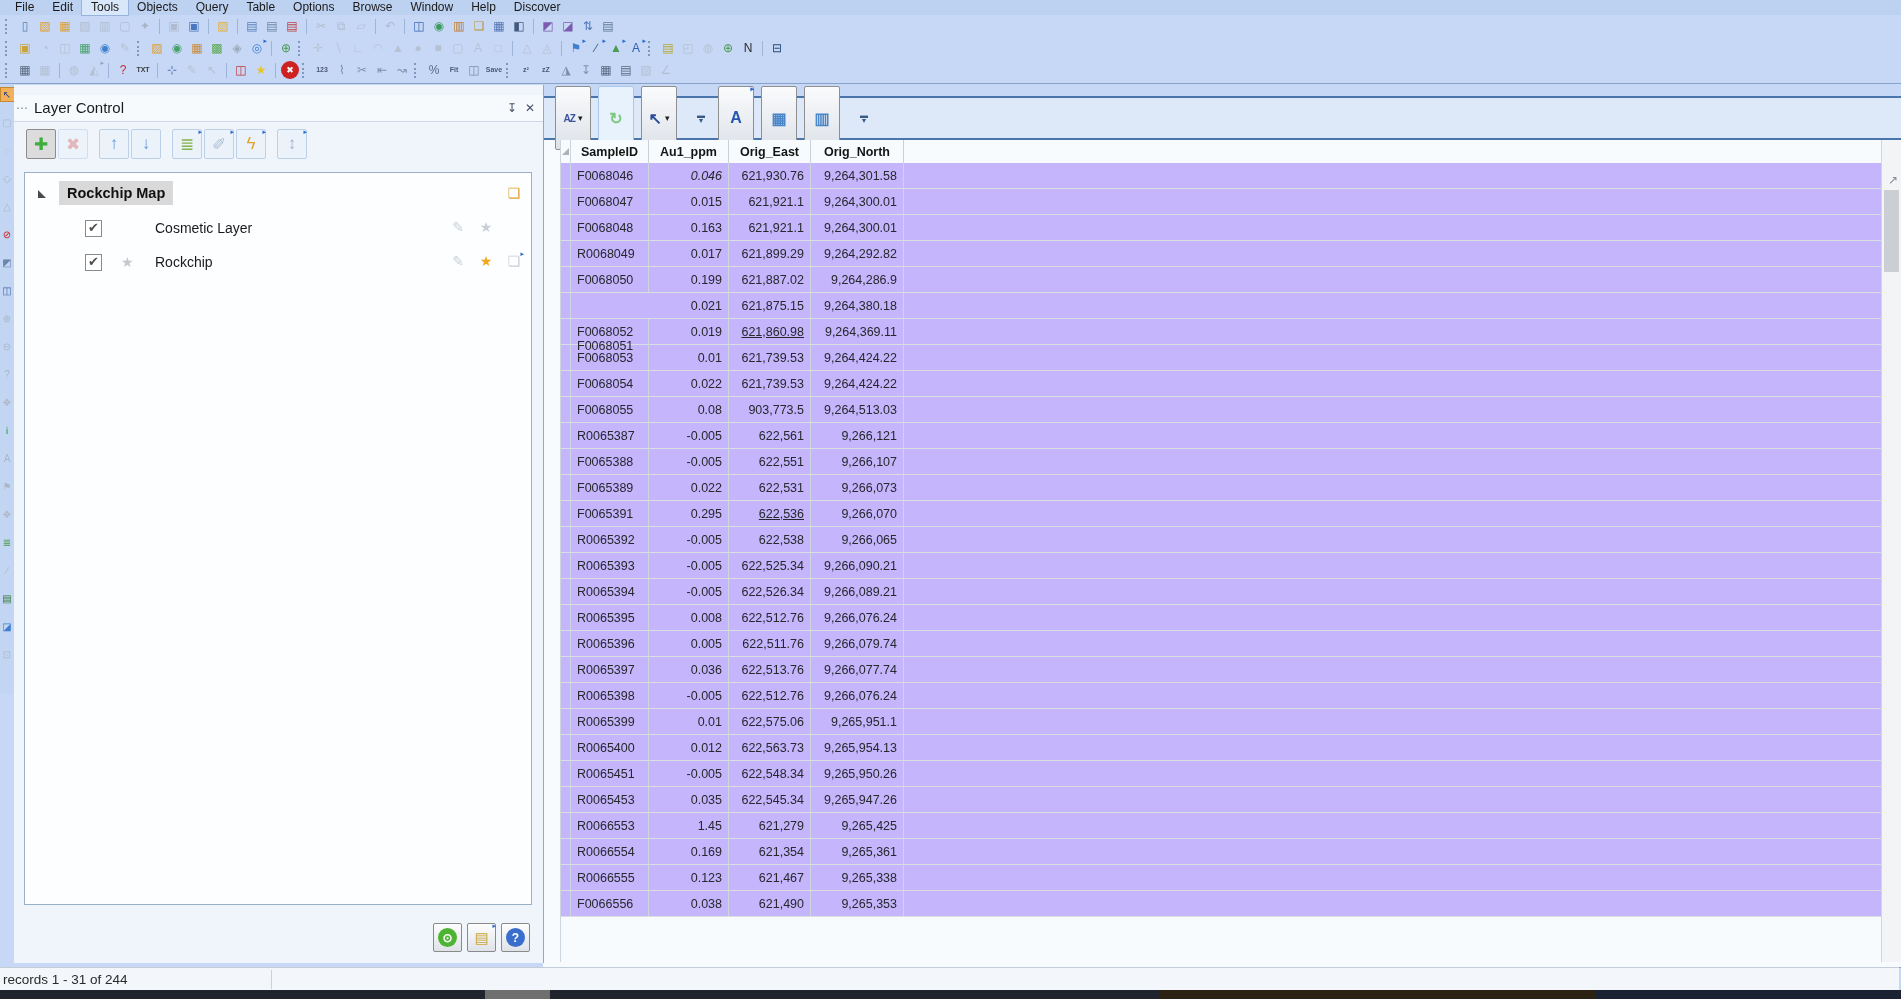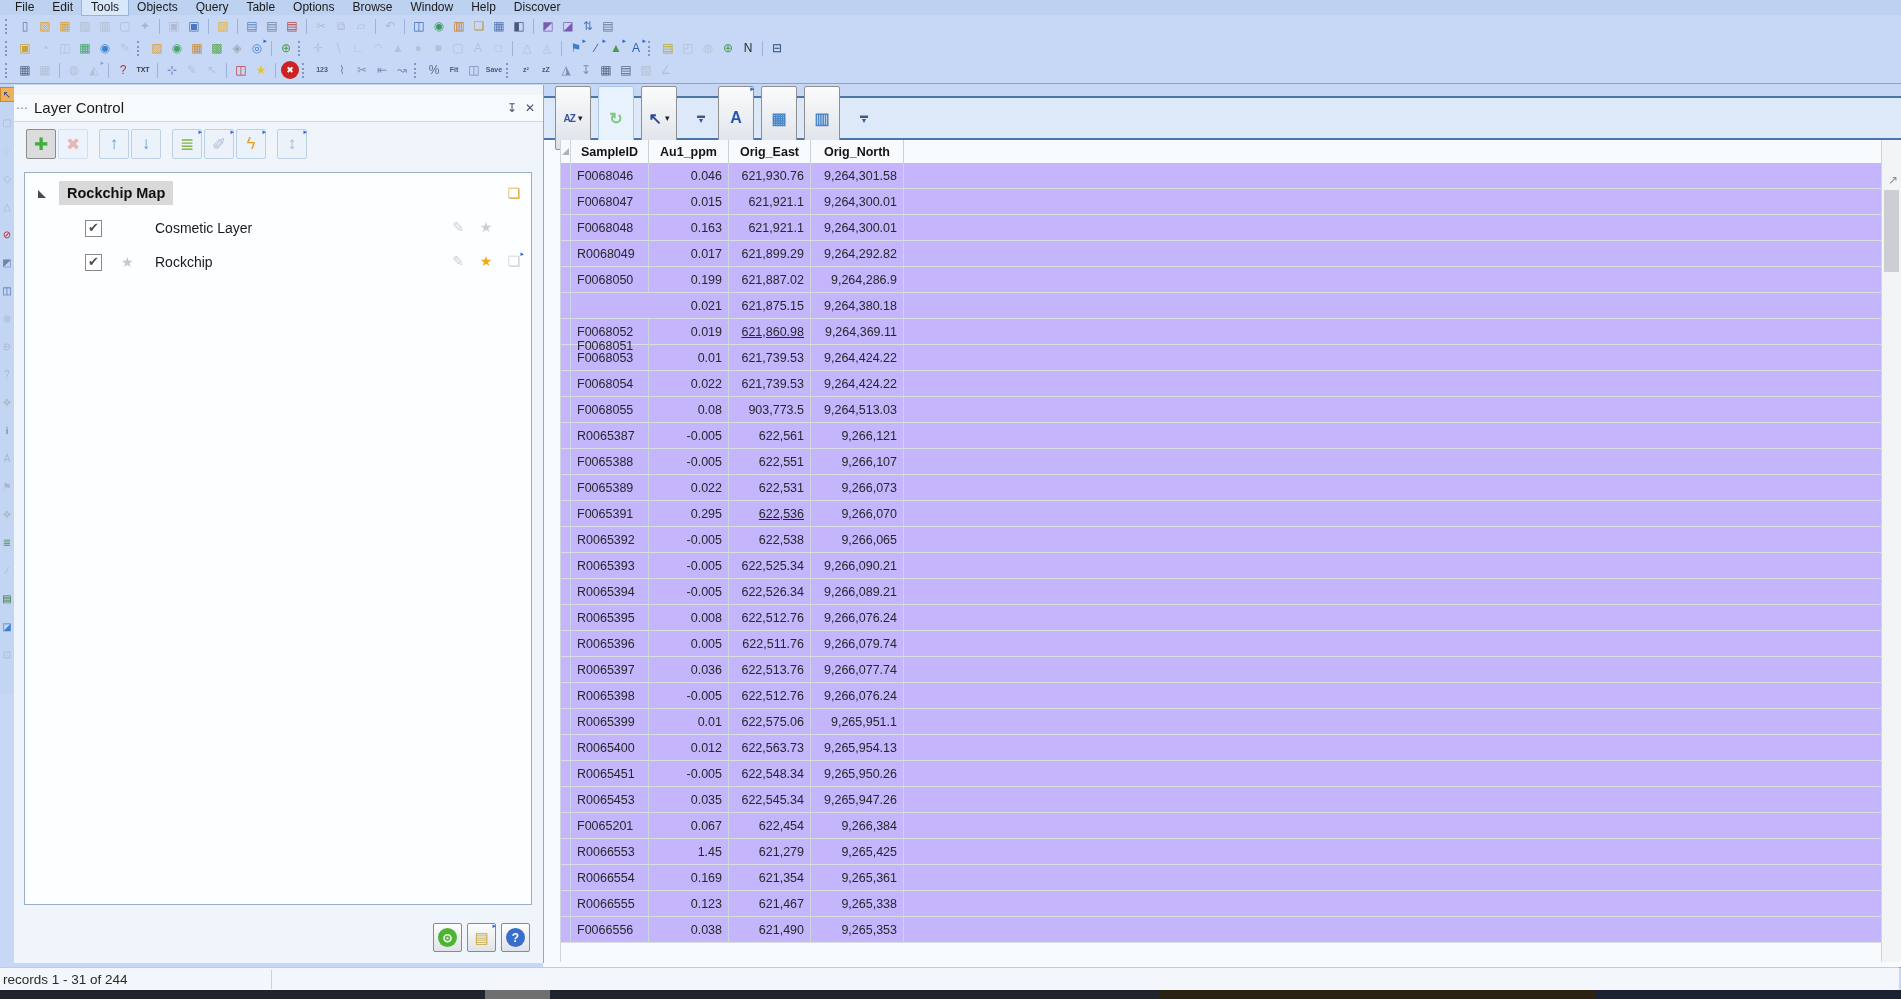--- a/index.html
+++ b/index.html
@@ -383,21 +383,21 @@
         <div class="th" style="width: 78px;">SampleID</div>
         <div class="th" style="width: 80px;">Au1_ppm</div>
         <div class="th" style="width: 82px;">Orig_East</div>
         <div class="th" style="width: 93px;">Orig_North</div>
         <div class="th fill"></div>
       </div>
     <div class="rows-clip" id="rows">
         <div class="trow">
           <div class="gutter"></div>
           <div class="td id" style="width: 78px;">F0068046</div>
-          <div class="td num" style="width: 80px;">0.046</div>
+          <div class="td num" style="width: 80px; font-style: italic;">0.046</div>
           <div class="td num" style="width: 82px;">621,930.76</div>
           <div class="td num" style="width: 93px;">9,264,301.58</div>
           <div class="td fill"></div>
         </div>
         <div class="trow">
           <div class="gutter"></div>
           <div class="td id" style="width: 78px;">F0068047</div>
           <div class="td num" style="width: 80px;">0.015</div>
           <div class="td num" style="width: 82px;">621,921.1</div>
           <div class="td num" style="width: 93px;">9,264,300.01</div>
@@ -578,28 +578,20 @@
           <div class="td num" style="width: 82px;">622,548.34</div>
           <div class="td num" style="width: 93px;">9,265,950.26</div>
           <div class="td fill"></div>
         </div>
         <div class="trow">
           <div class="gutter"></div>
           <div class="td id" style="width: 78px;">R0065453</div>
           <div class="td num" style="width: 80px;">0.035</div>
           <div class="td num" style="width: 82px;">622,545.34</div>
           <div class="td num" style="width: 93px;">9,265,947.26</div>
-          <div class="td fill"></div>
-        </div>
-        <div class="trow">
-          <div class="gutter"></div>
-          <div class="td id" style="width: 78px;">F0065201</div>
-          <div class="td num" style="width: 80px;">0.067</div>
-          <div class="td num" style="width: 82px;">622,454</div>
-          <div class="td num" style="width: 93px;">9,266,384</div>
           <div class="td fill"></div>
         </div>
         <div class="trow">
           <div class="gutter"></div>
           <div class="td id" style="width: 78px;">R0066553</div>
           <div class="td num" style="width: 80px;">1.45</div>
           <div class="td num" style="width: 82px;">621,279</div>
           <div class="td num" style="width: 93px;">9,265,425</div>
           <div class="td fill"></div>
         </div>

